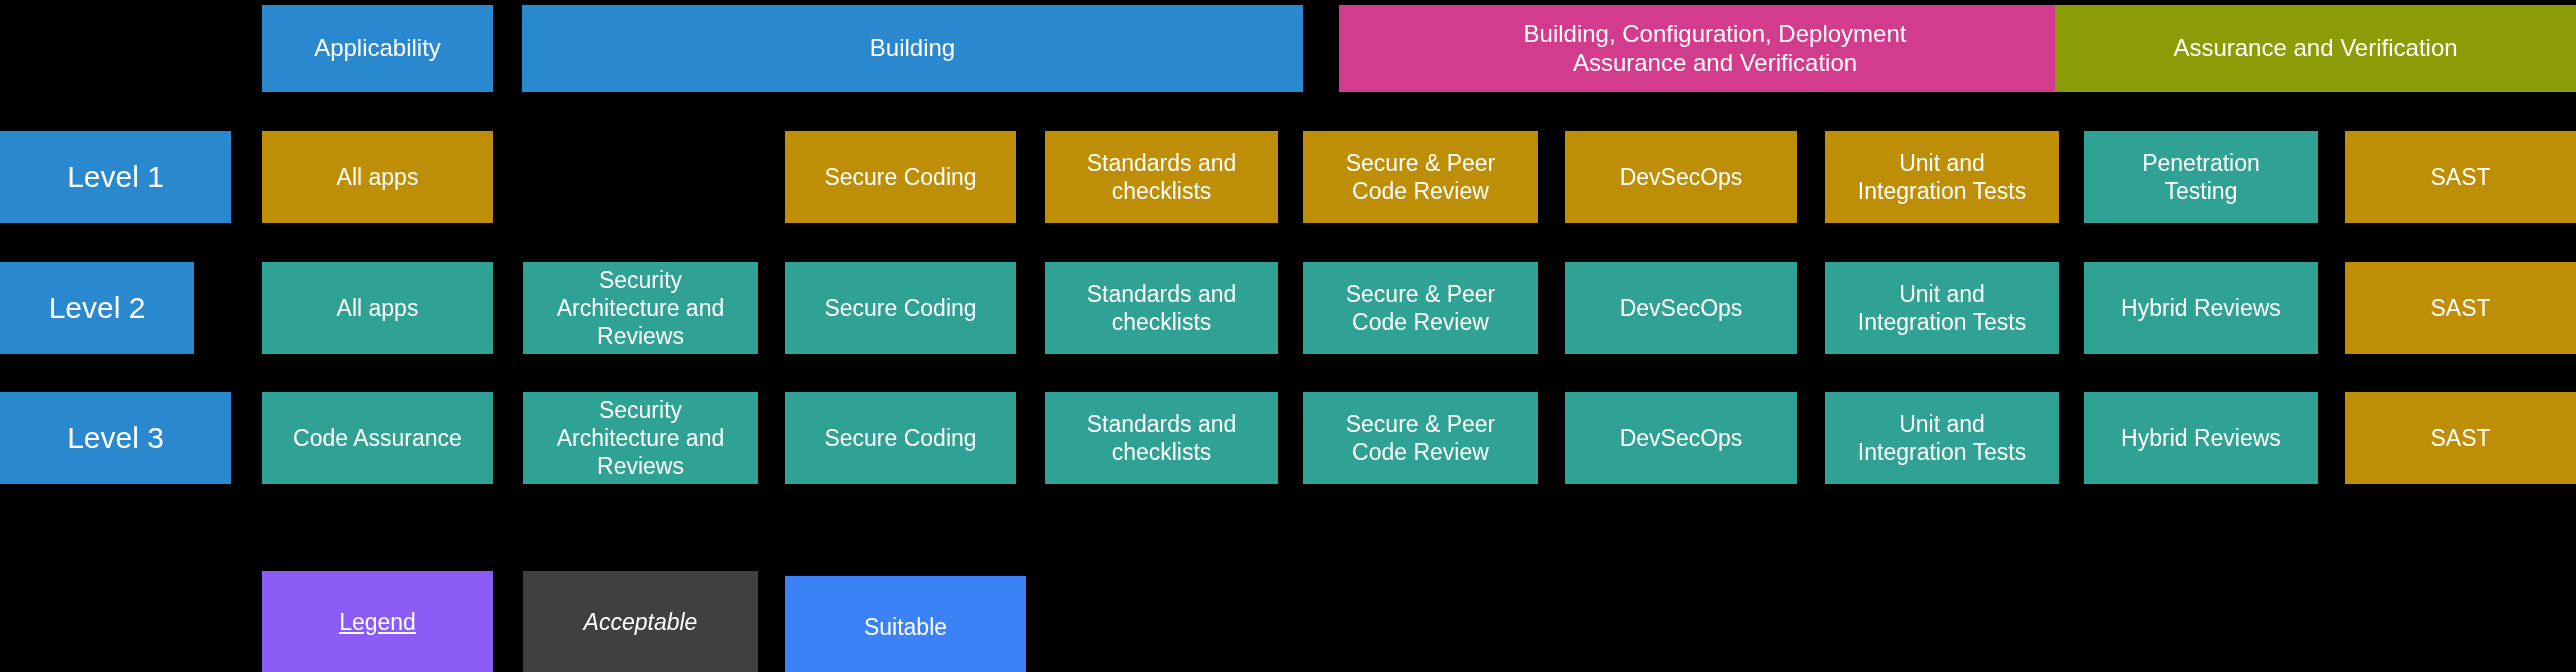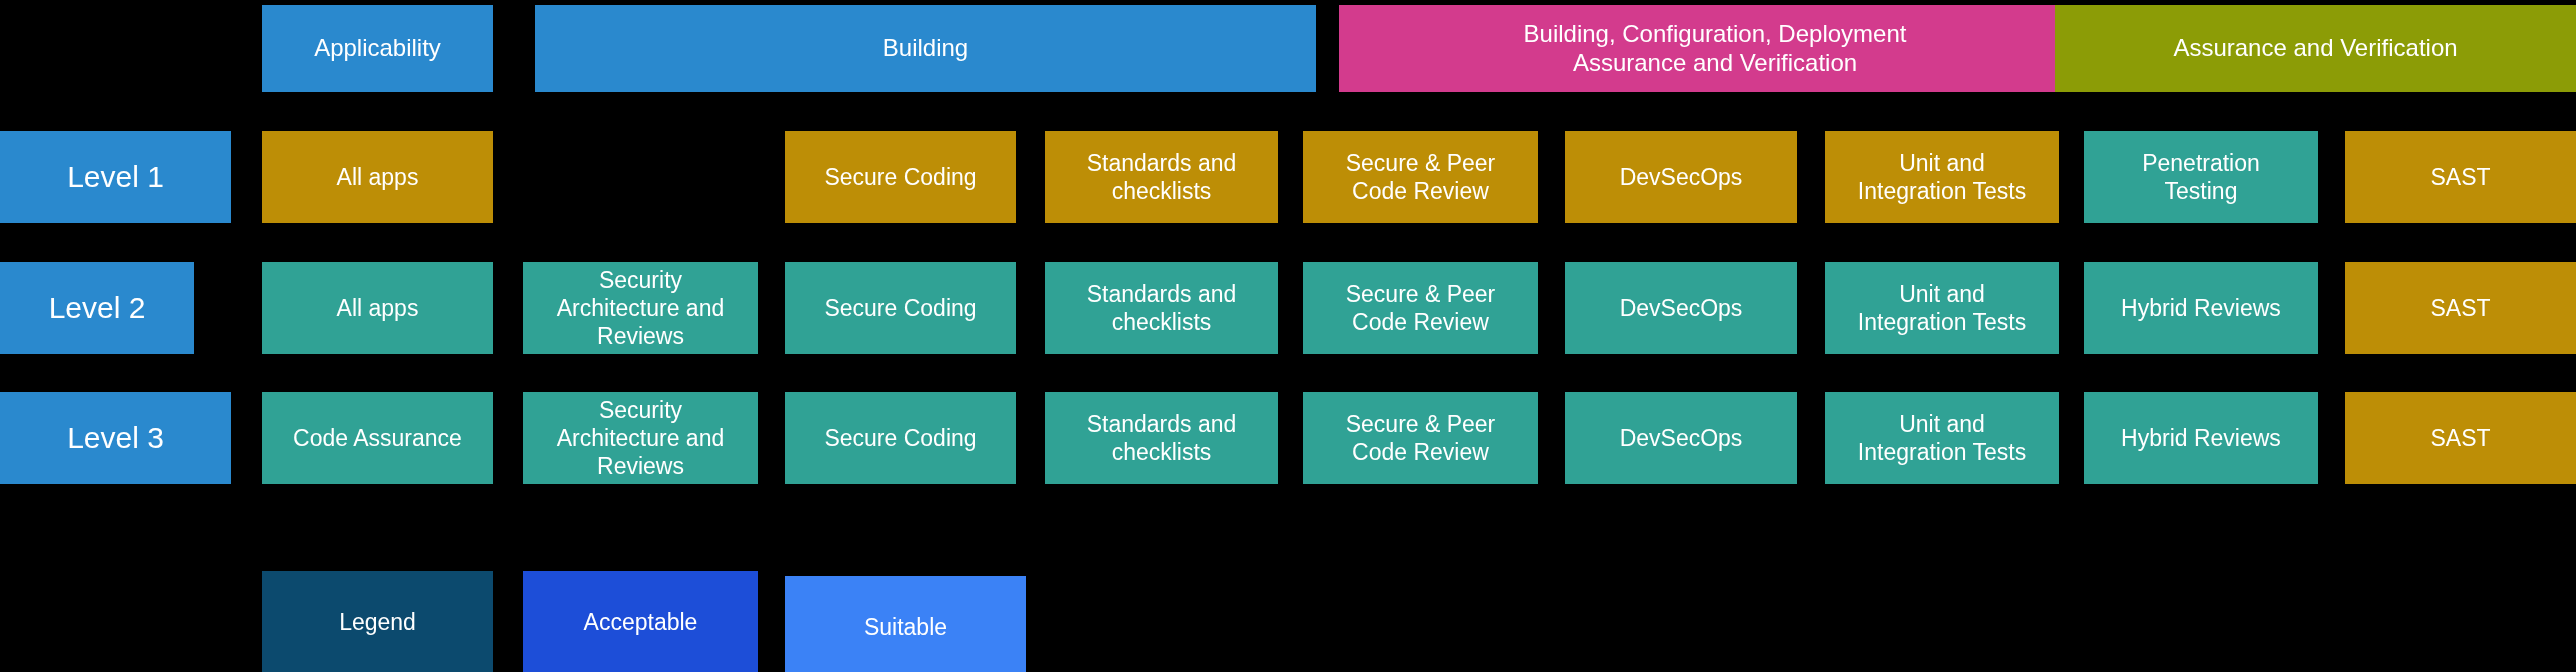--- a/index.html
+++ b/index.html
@@ -50,21 +50,21 @@
   }
   .empty-cell {
     background: #000000;
   }
 </style>
 </head>
 <body>
 
 <div id="matrix">
     <div class="cell header-cell" style="left: 262px; top: 4.6px; width: 231px; height: 87px; background: rgb(42, 137, 206);">Applicability</div>
-    <div class="cell header-cell" style="left: 522px; top: 4.6px; width: 781px; height: 87px; background: rgb(42, 137, 206); margin-left: 13px;">Building</div>
+    <div class="cell header-cell" style="left: 522px; top: 4.6px; width: 781px; height: 87px; background: rgb(42, 137, 206);">Building</div>
     <div class="cell header-cell" style="left: 1303px; top: 4.6px; width: 752px; height: 87px; background: rgb(211, 59, 141); margin-left: 36px;">Building, Configuration, Deployment
 Assurance and Verification</div>
     <div class="cell header-cell" style="left: 2055px; top: 4.6px; width: 521px; height: 87px; background: rgb(140, 156, 6);">Assurance and Verification</div>
     <div class="cell cell level-cell" style="left: 0px; top: 131px; width: 231px; height: 92px; background: rgb(42, 137, 206);">Level 1</div>
     <div class="cell data-cell" style="left: 262px; top: 131px; width: 231px; height: 92px; background: rgb(189, 142, 6);">All apps</div>
     <div class="cell data-cell empty-cell" style="left: 523px; top: 131px; width: 235px; height: 92px; background: rgb(0, 0, 0);"></div>
     <div class="cell data-cell" style="left: 785px; top: 131px; width: 231px; height: 92px; background: rgb(189, 142, 6);">Secure Coding</div>
     <div class="cell data-cell" style="left: 1045px; top: 131px; width: 233px; height: 92px; background: rgb(189, 142, 6);">Standards and
 checklists</div>
     <div class="cell data-cell" style="left: 1303px; top: 131px; width: 235px; height: 92px; background: rgb(189, 142, 6);">Secure &amp; Peer
@@ -98,17 +98,17 @@
     <div class="cell data-cell" style="left: 785px; top: 392px; width: 231px; height: 92px; background: rgb(48, 162, 149);">Secure Coding</div>
     <div class="cell data-cell" style="left: 1045px; top: 392px; width: 233px; height: 92px; background: rgb(48, 162, 149);">Standards and
 checklists</div>
     <div class="cell data-cell" style="left: 1303px; top: 392px; width: 235px; height: 92px; background: rgb(48, 162, 149);">Secure &amp; Peer
 Code Review</div>
     <div class="cell data-cell" style="left: 1565px; top: 392px; width: 232px; height: 92px; background: rgb(48, 162, 149);">DevSecOps</div>
     <div class="cell data-cell" style="left: 1825px; top: 392px; width: 234px; height: 92px; background: rgb(48, 162, 149);">Unit and
 Integration Tests</div>
     <div class="cell data-cell" style="left: 2084px; top: 392px; width: 234px; height: 92px; background: rgb(48, 162, 149);">Hybrid Reviews</div>
     <div class="cell data-cell" style="left: 2345px; top: 392px; width: 231px; height: 92px; background: rgb(189, 142, 6);">SAST</div>
-    <div class="cell legend-cell" style="left: 262px; top: 571px; width: 231px; height: 102px; background: #0c4a6e;">Legend</div>
-    <div class="cell legend-cell" style="left: 523px; top: 571px; width: 235px; height: 102px; background: #1d4ed8;">Acceptable</div>
+    <div class="cell legend-cell" style="left: 262px; top: 571px; width: 231px; height: 102px; background: #8b5cf6; text-decoration: underline;">Legend</div>
+    <div class="cell legend-cell" style="left: 523px; top: 571px; width: 235px; height: 102px; background: #404040; font-style: italic;">Acceptable</div>
     <div class="cell legend-cell" style="left: 785px; top: 576px; width: 241px; height: 102px; background: #3b82f6;">Suitable</div>
   </div>
 
 
 </body></html>

